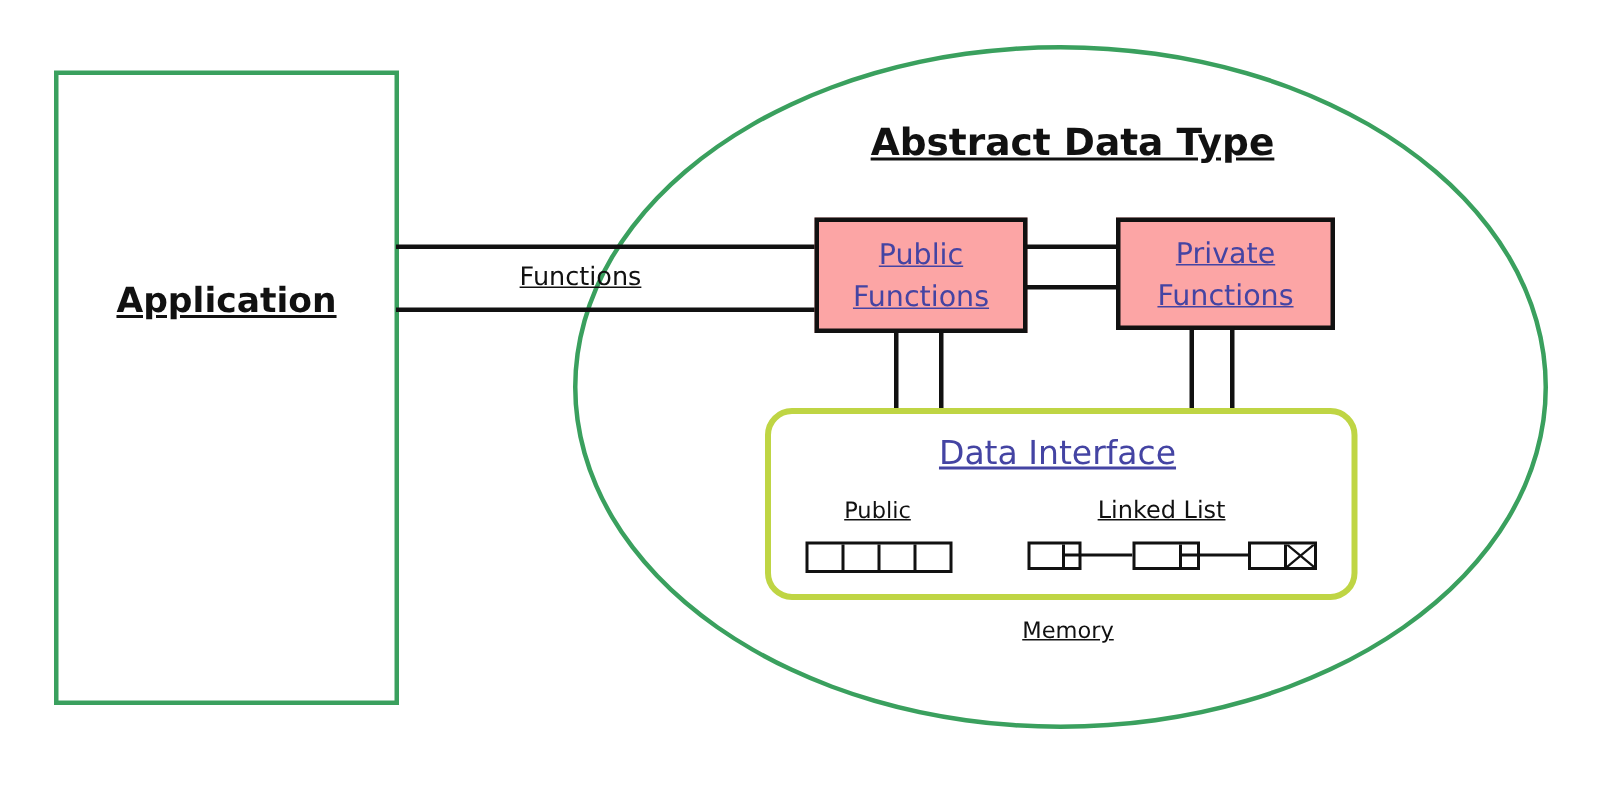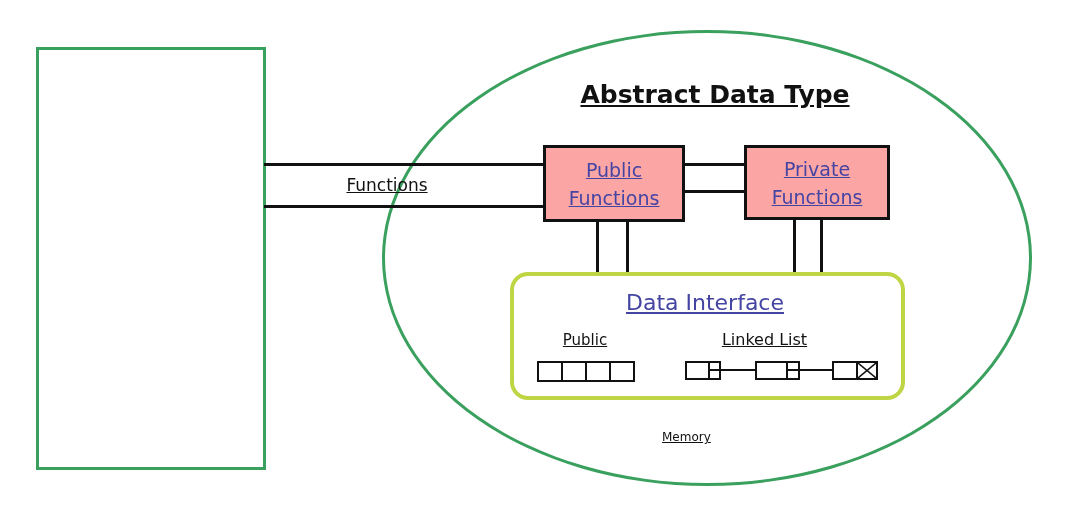--- a/index.html
+++ b/index.html
@@ -38,43 +38,44 @@
   .v2{left:626px;top:220px;height:53px;}
   .v3{left:793px;top:218px;height:55px;}
   .v4{left:820px;top:218px;height:55px;}
   
   .ds-box{left:510px;top:272px;width:387px;height:120px;border:4px solid var(--yellow-green);border-radius:18px;background:#ffffff;}
   .ds-title{left:560px;top:290px;width:290px;text-align:center;font-size:22px;color:var(--blue);}
   .array-label{left:540px;top:331px;width:90px;text-align:center;font-size:15px;color:var(--line);}
   .array-graphic{left:537px;top:361px;width:94px;height:17px;border:2px solid var(--line);display:flex;}
   .array-cell{flex:1;border-left:2px solid var(--line);}
   .array-cell:first-child{border-left:none;}
-  .ll-label{left:712px;top:330px;width:105px;text-align:center;font-size:16px;color:var(--line);}
+  .ll-label{left:712px;top:330px;width:105px;text-align:right;font-size:16px;color:var(--line);}
   .node{position:absolute;top:361px;height:15px;border:2px solid var(--line);display:flex;background:#ffffff;}
   .node .data{flex:1;}
   .node .ptr{border-left:2px solid var(--line);}
   .node1{left:685px;width:32px;}
   .node1 .ptr{width:9px;}
   .node2{left:755px;width:41px;}
   .node2 .ptr{width:10px;}
   .node3{left:832px;width:42px;}
   .node3 .ptr{width:18px;}
   .link1{left:708px;top:369px;width:47px;height:2px;}
   .link2{left:788px;top:369px;width:44px;height:2px;}
-  .memory-label{left:662px;top:430px;width:100px;text-align:left;font-size:12px;color:var(--line);}
+  .memory-label{left:662px;top:411px;width:100px;text-align:center;font-size:15px;color:var(--line);}
 </style>
 </head>
 <body>
 
 <div class="canvas">
 
   <div class="abs adt-ellipse"></div>
 
   <div class="abs app-box">
     <div class="abs app-label">
+      <span>Application</span>
     </div>
   </div>
 
   <div class="abs adt-title">Abstract Data Type</div>
 
   <div class="hline if-top"></div>
   <div class="hline if-bottom"></div>
   <div class="abs if-label">Functions</div>
 
   <div class="abs fn-box pub-box">

